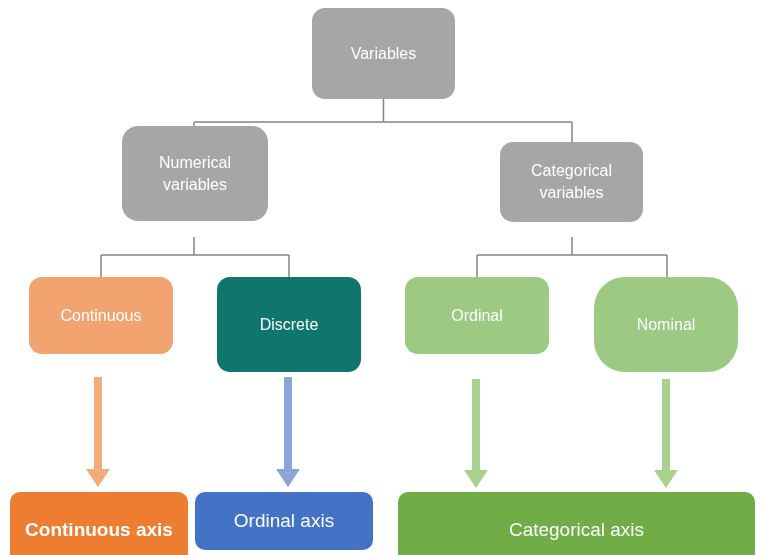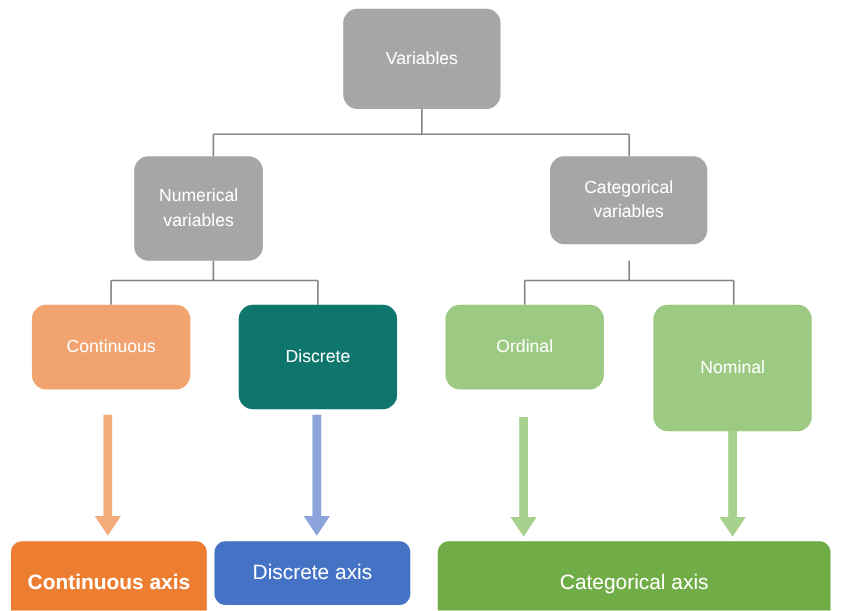--- a/index.html
+++ b/index.html
@@ -9,26 +9,26 @@
   }
   .stage{position:absolute;inset:0;width:768px;height:555px;}
   .wires{position:absolute;left:0;top:0;z-index:0;}
   .node{
     position:absolute;z-index:1;display:flex;align-items:center;justify-content:center;
     color:#ffffff;text-align:center;border-radius:13px;font-size:16px;line-height:1.35;
     padding:0 10px;box-sizing:border-box;
   }
   .axisnode{border-radius:10px;font-size:19px;}
   #n-variables        {left:312px;top:8px;  width:143px;height:91px;}
-  #n-numerical        {left:122px;top:142px;width:117px;height:95px;}
+  #n-numerical        {left:122px;top:126px;width:146px;height:95px;border-radius:16px;}
   #n-categorical      {left:500px;top:142px;width:143px;height:80px;}
   #n-continuous       {left:29px; top:277px;width:144px;height:77px;}
   #n-discrete         {left:217px;top:277px;width:144px;height:95px;}
   #n-ordinal          {left:405px;top:277px;width:144px;height:77px;}
-  #n-nominal          {left:594px;top:277px;width:144px;height:115px;}
+  #n-nominal          {left:594px;top:277px;width:144px;height:95px;border-radius:31px;}
   #n-continuous-axis  {left:10px; top:492px;width:178px;height:76px;font-weight:bold;}
   #n-discrete-axis    {left:195px;top:492px;width:178px;height:58px;}
   #n-categorical-axis {left:398px;top:492px;width:357px;height:75px;}
 </style>
 </head>
 <body>
 
 <div class="stage">
 
   <svg class="wires" width="768" height="555" viewBox="0 0 768 555" aria-hidden="true">
@@ -50,17 +50,17 @@
   <div class="node" id="n-continuous" style="background-color: rgb(241, 164, 111);">Continuous</div>
 
   <div class="node" id="n-discrete" style="background-color: #0f766e;">Discrete</div>
 
   <div class="node" id="n-ordinal" style="background-color: rgb(156, 202, 131);">Ordinal</div>
 
   <div class="node" id="n-nominal" style="background-color: rgb(156, 202, 131);">Nominal</div>
 
   <div class="node axisnode" id="n-continuous-axis" style="background-color: rgb(237, 125, 49);">Continuous axis</div>
 
-  <div class="node axisnode" id="n-discrete-axis" style="background-color: rgb(68, 114, 196);">Discrete axis</div>
+  <div class="node axisnode" id="n-discrete-axis" style="background-color: rgb(68, 114, 196);">Ordinal axis</div>
 
   <div class="node axisnode" id="n-categorical-axis" style="background-color: rgb(112, 173, 71);">Categorical axis</div>
 
 </div>
 
 </body></html>

